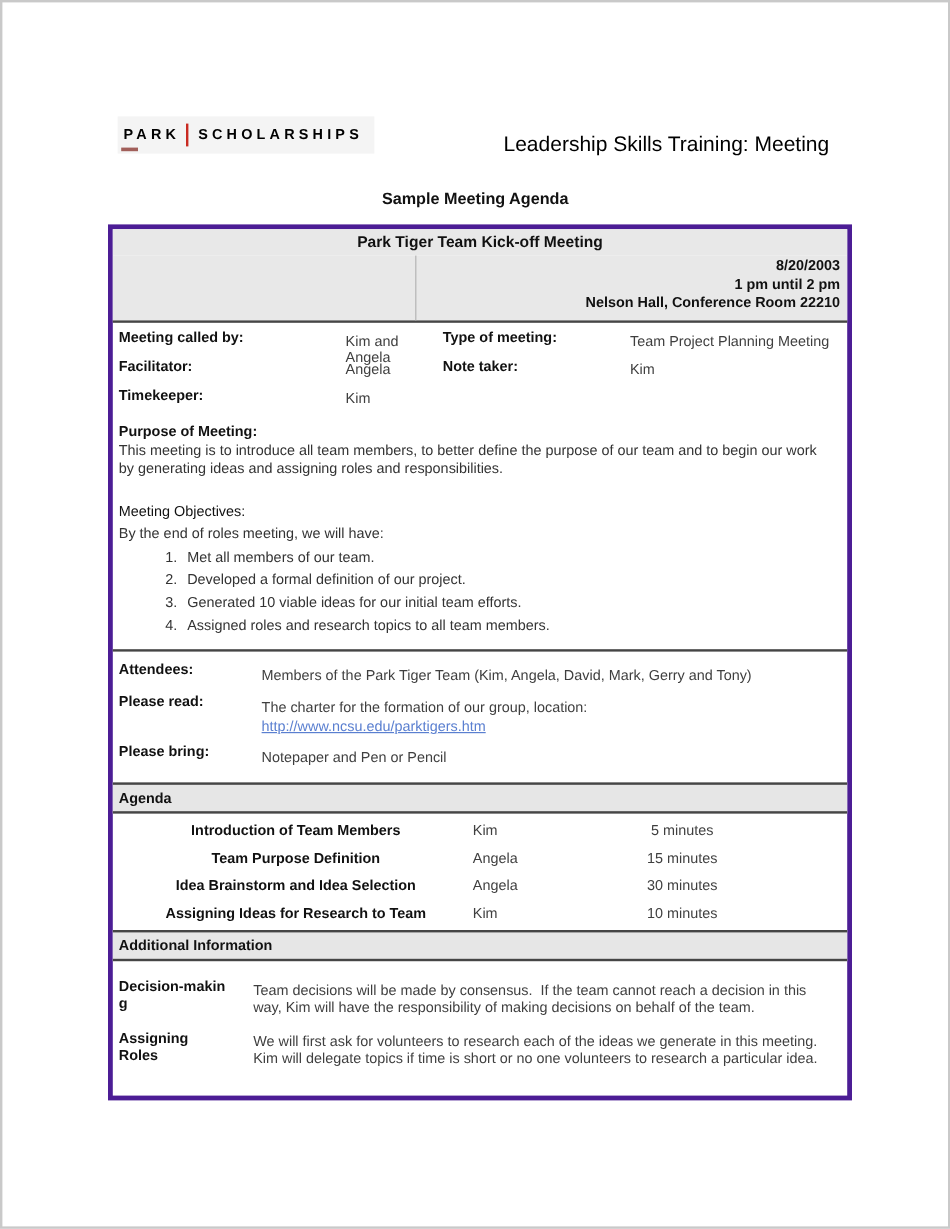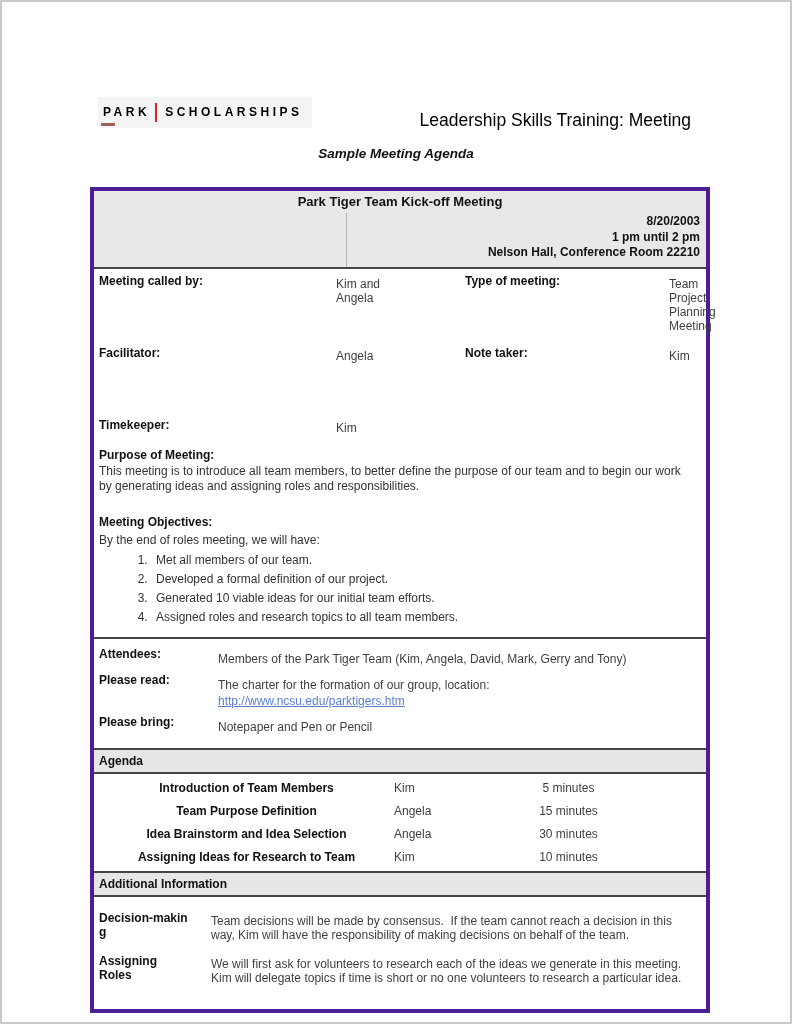--- a/index.html
+++ b/index.html
@@ -27,45 +27,45 @@
   .logo-bar { width:2px; height:19px; background:#c92a21; margin:0 8px 0 5px; }
   .logo-smudge {
     position:absolute; left:99px; top:121px;
     width:14px; height:3px; background:#8c3a33; opacity:.8;
   }
   .header-title {
     position:absolute; top:108px; right:99px;
     font-size:17.5px; color:#000;
   }
   .subtitle {
-    position:absolute; top:144px; left:0; width:100%;
-    text-align:center; font-weight:bold; font-style:italic; font-size:13.5px;
+    position:absolute; top:156px; left:0; width:100%;
+    text-align:center; font-weight:bold; font-size:13.5px;
   }
   
   .doc {
     position:absolute; left:88px; top:185px; width:612px;
     border:4px solid #4c1d95; background:#fff; font-size:12px;
   }
   .title-row {
     background:#e8e8e8; text-align:center; font-weight:bold;
     font-size:13px; padding:3px 0 4px;
   }
   .date-row { background:#e8e8e8; display:flex; }
   .date-left { width:252px; border-right:1px solid #b4b4b4; }
   .date-right {
     flex:1; text-align:right; font-weight:bold;
     padding:1px 6px 6px 0; line-height:15.5px;
   }
   .info-block { border-top:2px solid #454545; padding:5px 8px 10px 5px; }
-  .info-grid { display:grid; grid-template-columns:157px 113px 124px auto;gap:48px; }
+  .info-grid { display:grid; grid-template-columns:157px 113px 124px auto; }
   .ig-label { font-weight:bold; height:24px; }
   .ig-val { color:#3f3f3f; padding-top:3px; height:21px;margin-left:32px; }
   .purpose-label { font-weight:bold; margin-top:6px; }
   .purpose-text { color:#333; line-height:15px; margin-top:2px; width:597px; }
-  .objectives-label { font-weight:bold; margin-top:21px; }
+  .objectives-label { font-weight:normal; margin-top:21px; }
   .objectives-intro { color:#333; margin-top:4px; }
   ol.objectives { margin:4px 0 0; padding-left:52px; color:#333; }
   ol.objectives li { line-height:19px; padding-left:5px; }
   .attendees-block { border-top:2px solid #454545; padding:8px 8px 6px 5px; }
   .att-row { display:grid; grid-template-columns:119px auto; margin-bottom:6px; }
   .att-label { font-weight:bold; }
   .att-val { color:#3f3f3f; padding-top:5px; line-height:15.5px; }
   a.link { color:#5a7fd0; text-decoration:underline; }
   .section-bar {
     border-top:2px solid #454545; border-bottom:2px solid #454545;

